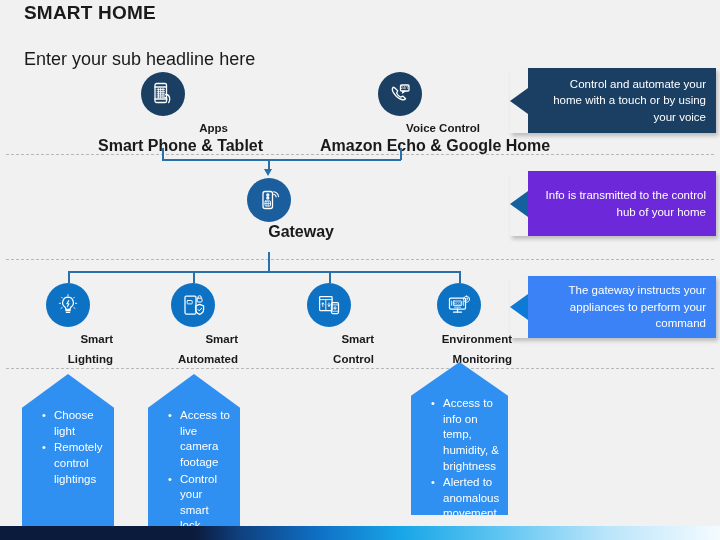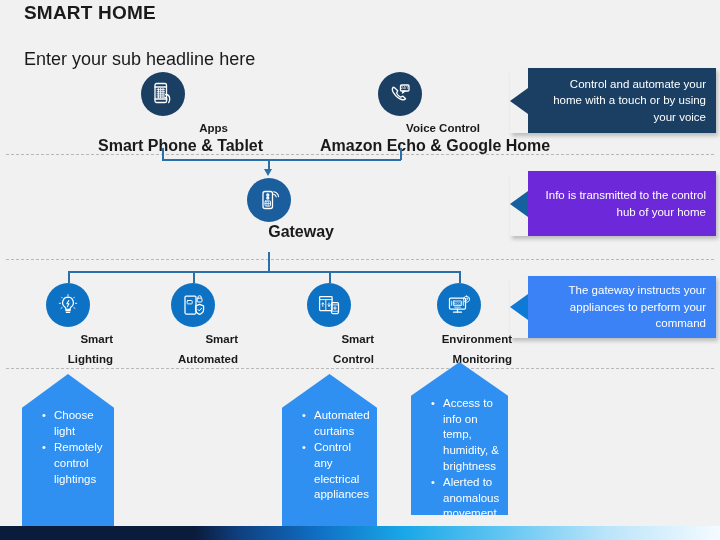--- a/index.html
+++ b/index.html
@@ -265,27 +265,27 @@
     <div class="lab1">Monitoring</div>
   </div>
 
   <div class="hbox" style="left:22px;  top:374px; width:92px;  height:153px">
     <ul>
       <li>Choose light</li>
       <li>Remotely control lightings</li>
     </ul>
   </div>
 
-
-  <div class="hbox" style="left:282px; top:374px; width:95px;  height:153px">
+  <div class="hbox" style="left:148px; top:374px; width:92px;  height:153px">
     <ul>
-      <li>Automated curtains</li>
-      <li>Control any electrical appliances</li>
+      <li>Access to live camera footage</li>
+      <li>Control your smart lock</li>
     </ul>
   </div>
+
 
   <div class="hbox" style="left:411px; top:362px; width:97px; height:153px">
     <ul>
       <li>Access to info on temp, humidity, &amp; brightness</li>
       <li>Alerted to anomalous movement</li>
     </ul>
   </div>
 
   <div class="callout" style="left:510px; top:68px; width:206px; height:65px">
     <div class="tip" style="border-right:18px solid #1a3f63"></div>

